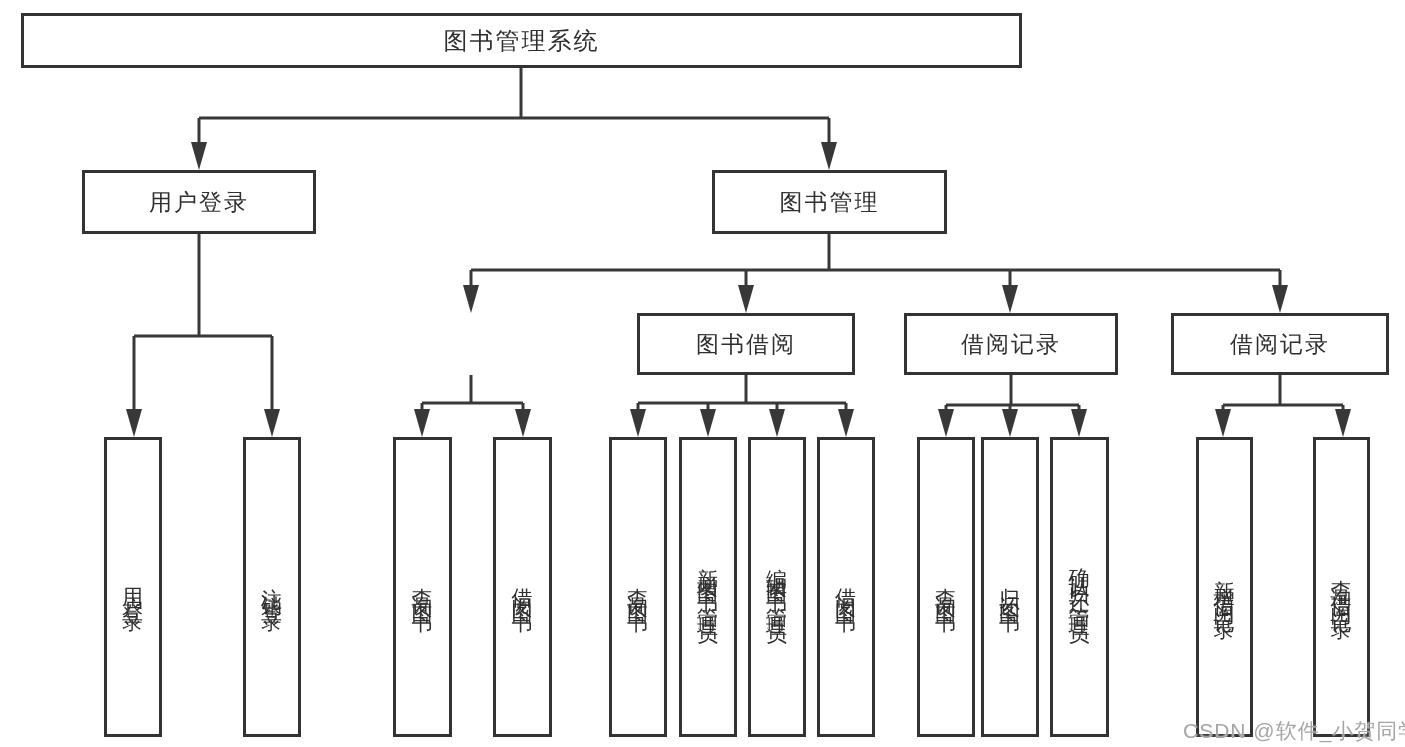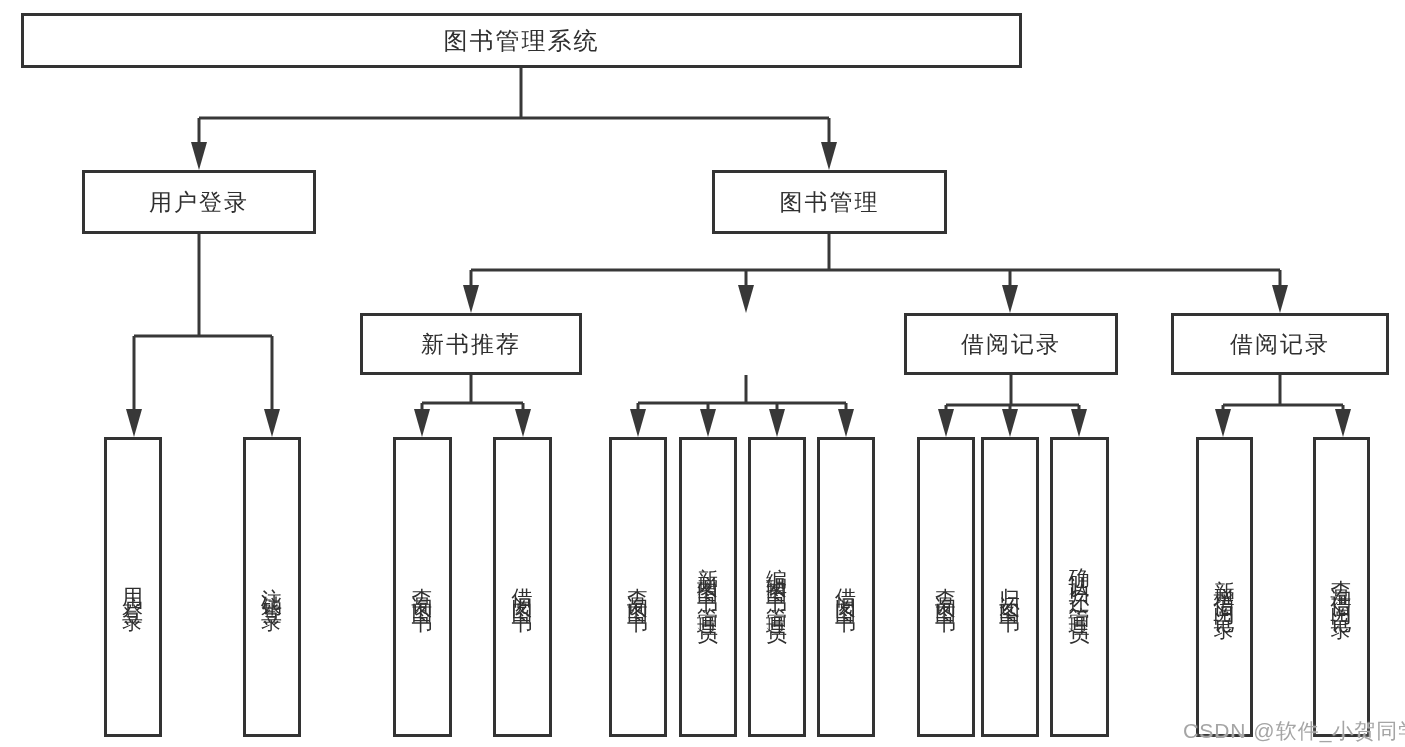--- a/index.html
+++ b/index.html
@@ -122,22 +122,22 @@
     <span class="root-label">图书管理系统</span>
   </div>
 
   <div class="node" style="left:82px; top:170px; width:234px; height:64px;">
     <span class="h-label">用户登录</span>
   </div>
   <div class="node" style="left:712px; top:170px; width:235px; height:64px;">
     <span class="h-label">图书管理</span>
   </div>
 
-  <div class="node" style="left:360px; top:313px; width:222px; height:62px;">
-    <span class="h-label">新书推荐</span>
+  <div class="node" style="left:637px; top:313px; width:218px; height:62px;">
+    <span class="h-label">图书借阅</span>
   </div>
   <div class="node" style="left:904px; top:313px; width:214px; height:62px;">
     <span class="h-label">借阅记录</span>
   </div>
   <div class="node" style="left:1171px; top:313px; width:218px; height:62px;">
     <span class="h-label">借阅记录</span>
   </div>
 
   <div class="node leaf" style="left:104px; top:437px; width:58px; height:300px;">
     <span class="v-text">用户登录</span>

